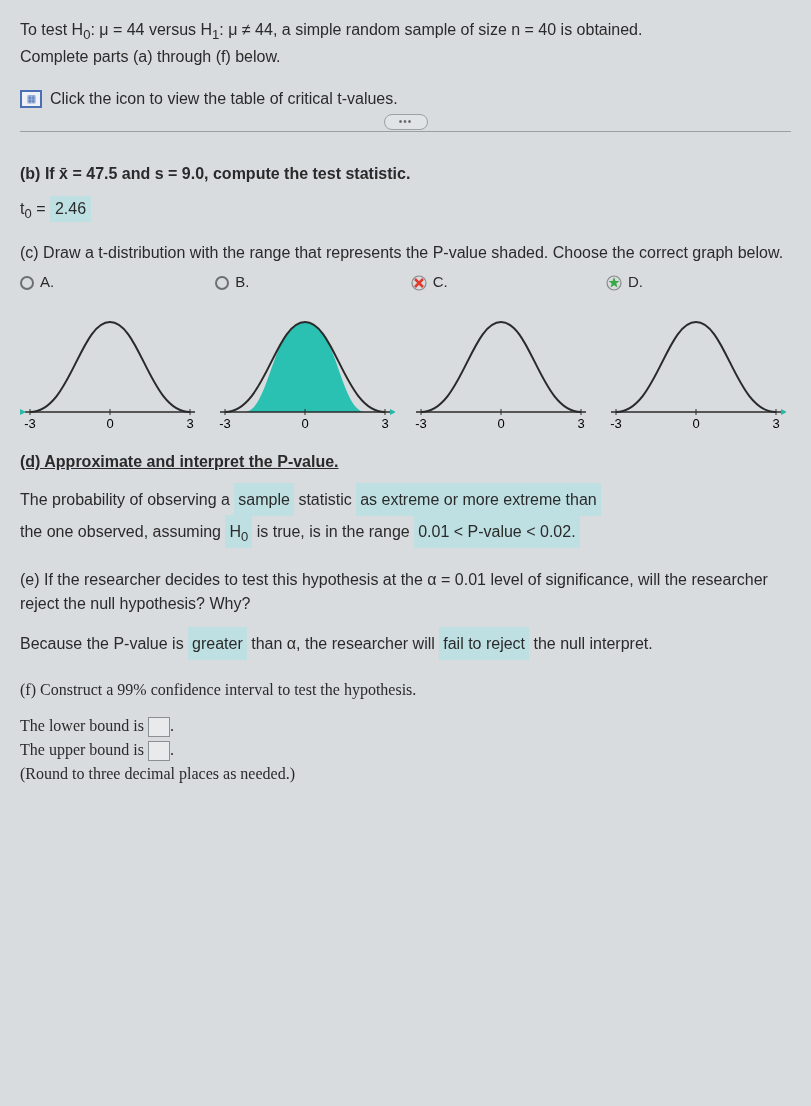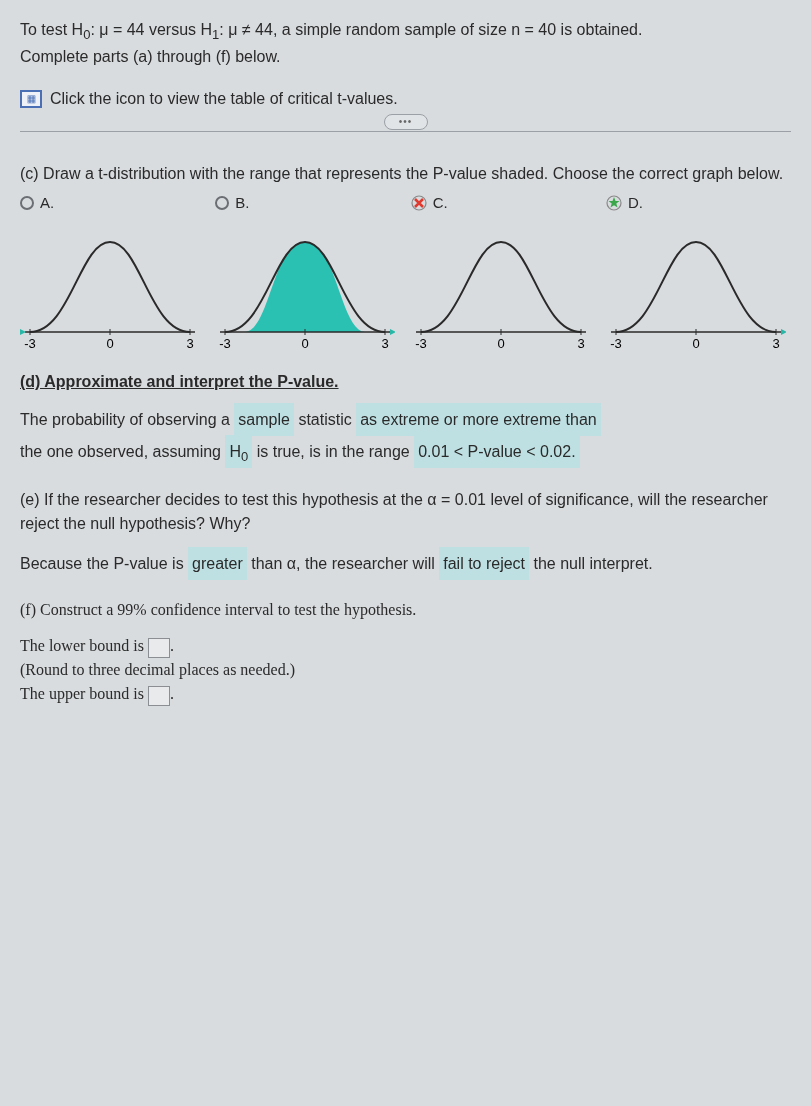--- a/index.html
+++ b/index.html
@@ -72,20 +72,24 @@
     </span>
   <span>Click the icon to view the table of critical t-values.</span>
 </div>
 
 <hr class="divider">
 <div style="position:relative; top:-38px;">
   <div class="expander">•••</div>
 </div>
 
 <div class="part">
+  <p style="font-weight:bold;">(b) If x̄ = 47.5 and s = 9.0, compute the test statistic.</p>
+  <p style="margin-top:10px;">
+    <span>t</span><span class="sub">0</span><span> = </span><span class="answer-box">2.46</span>
+  </p>
 </div>
 
 <div class="part">
   <p>(c) Draw a t-distribution with the range that represents the P-value shaded. Choose the correct graph below.</p>
   <div class="options-row">
 
     <div class="opt">
       <div class="opt-header">
         <span class="radio"></span>
         <span>A.</span>
@@ -193,17 +197,17 @@
   <p style="margin-top:12px; line-height:2;">
     <span>Because the P-value is </span><span class="highlight">greater</span><span> than α, the researcher will </span><span class="highlight">fail to reject</span><span> the null interpret.</span>
   </p>
 </div>
 
 <div class="part" style="margin-bottom:4px;font-family:Liberation Serif, serif;">
   <p>(f) Construct a 99% confidence interval to test the hypothesis.</p>
   <p style="margin-top:12px;">
     <span>The lower bound is </span><span class="fill-in"></span><span>.</span>
   </p>
-  <p>(Round to three decimal places as needed.)</p>
   <p>
     <span>The upper bound is </span><span class="fill-in"></span><span>.</span>
   </p>
+  <p>(Round to three decimal places as needed.)</p>
 </div>
 
 </body></html>

